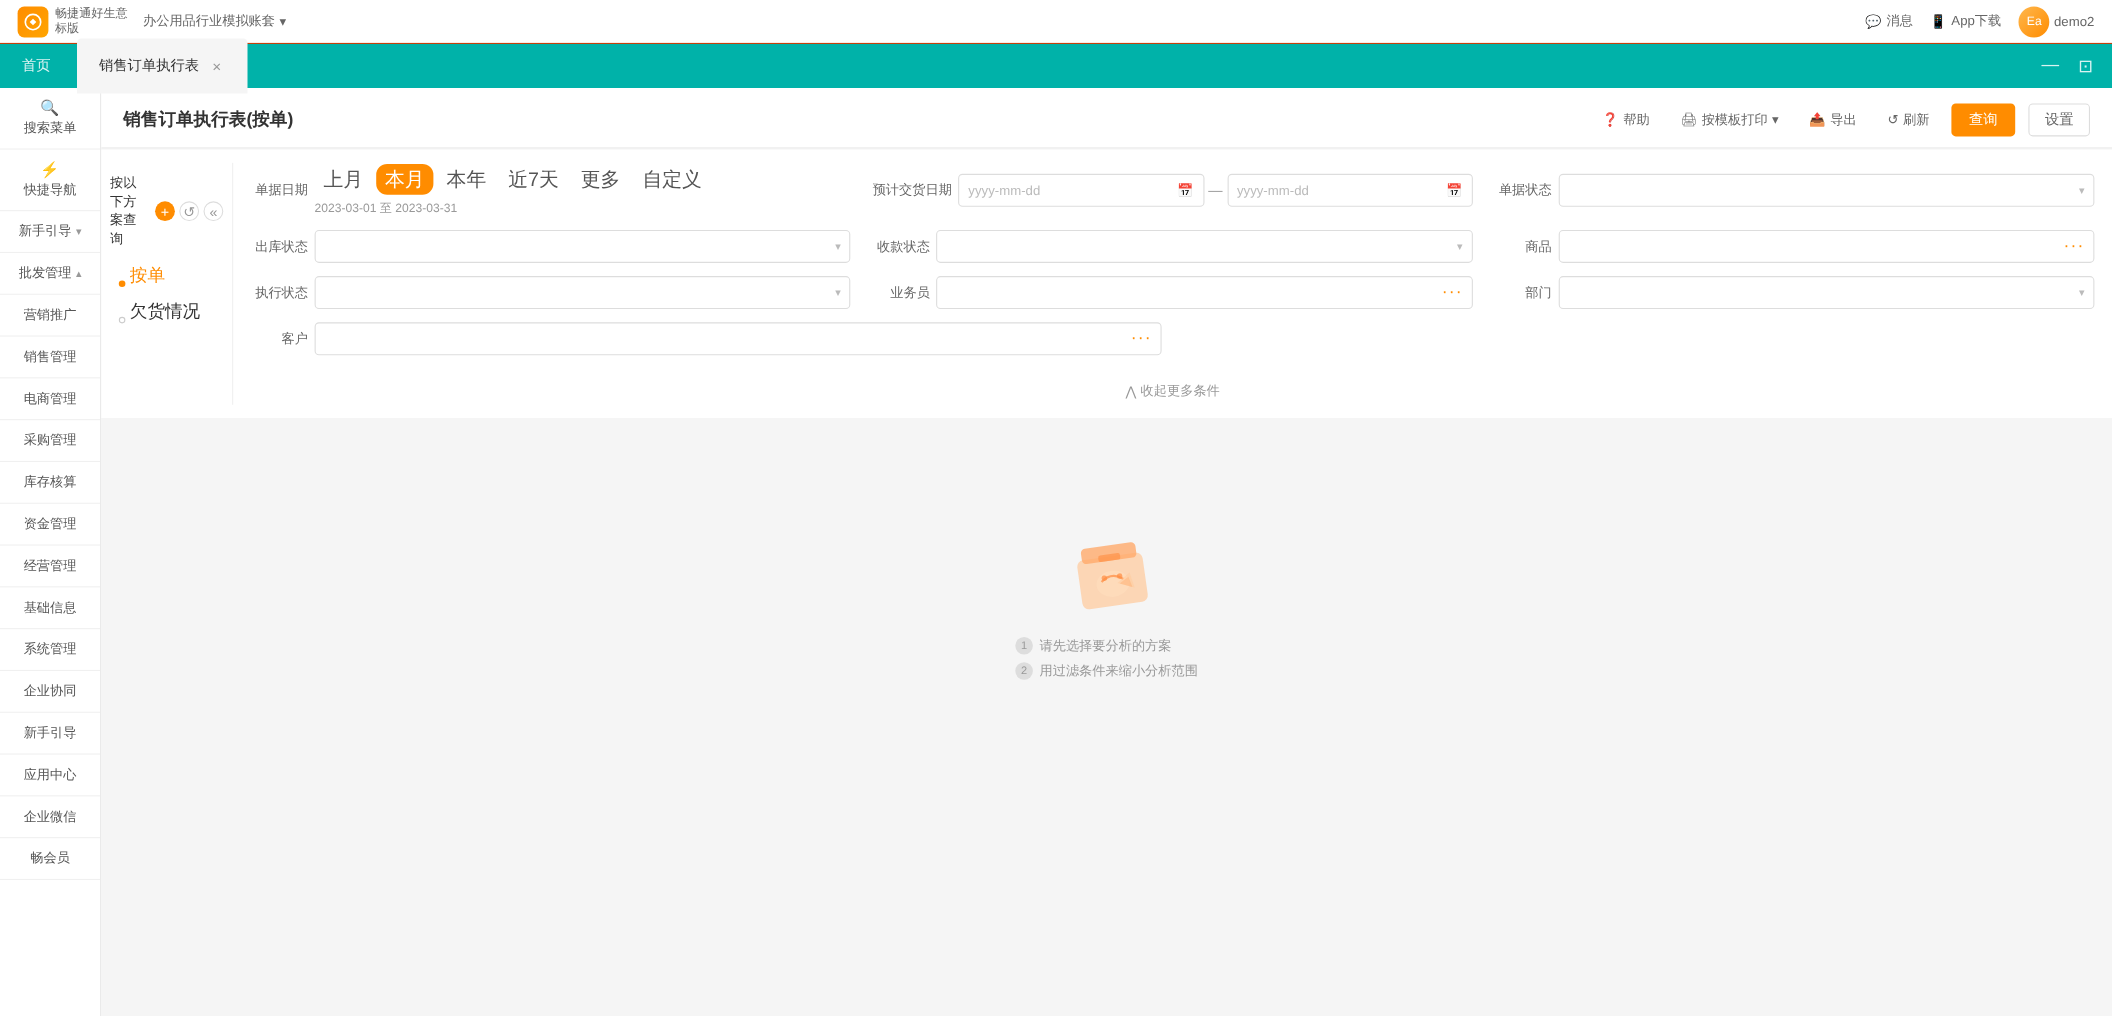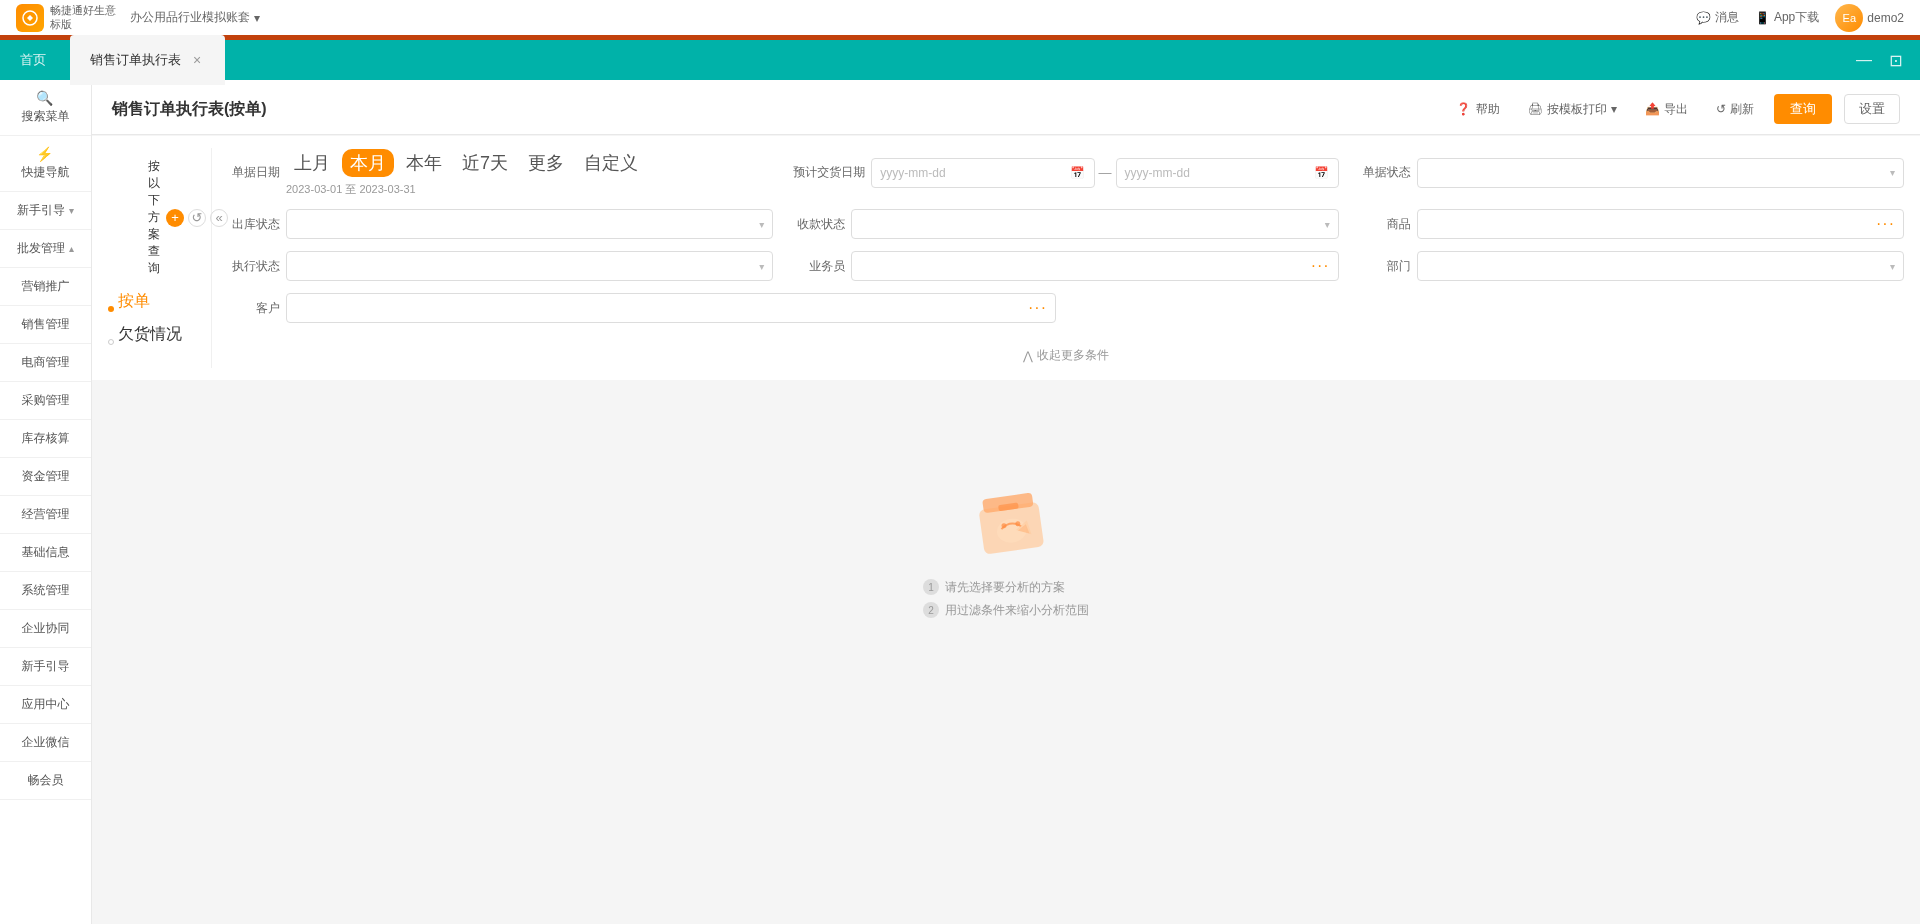--- a/index.html
+++ b/index.html
@@ -6,21 +6,21 @@
     body { font-family: 'Microsoft YaHei', Arial, sans-serif; font-size: 13px; background: #f5f5f5; color: #333; display: flex; flex-direction: column; height: 100vh; overflow: hidden; }
 
     
     .top-header {
       height: 40px;
       background: #fff;
       display: flex;
       align-items: center;
       justify-content: space-between;
       padding: 0 16px;
-      border-bottom: 5px solid #c2410c;
+      border-bottom: 1px solid #c2410c;
       flex-shrink: 0;
     }
     .top-header-left {
       display: flex;
       align-items: center;
       gap: 8px;
     }
     .logo-area {
       display: flex;
       align-items: center;
@@ -252,21 +252,20 @@
       padding: 10px 8px;
       border-right: 1px solid #f0f0f0;
     }
     .left-panel-header {
       font-size: 12px;
       color: #333;
       margin-bottom: 8px;
       display: flex;
       align-items: center;
       gap: 6px;
-      margin-left: 48px;
     }
     .left-panel-action {
       width: 18px;
       height: 18px;
       border-radius: 50%;
       display: flex;
       align-items: center;
       justify-content: center;
       cursor: pointer;
       font-size: 13px;

